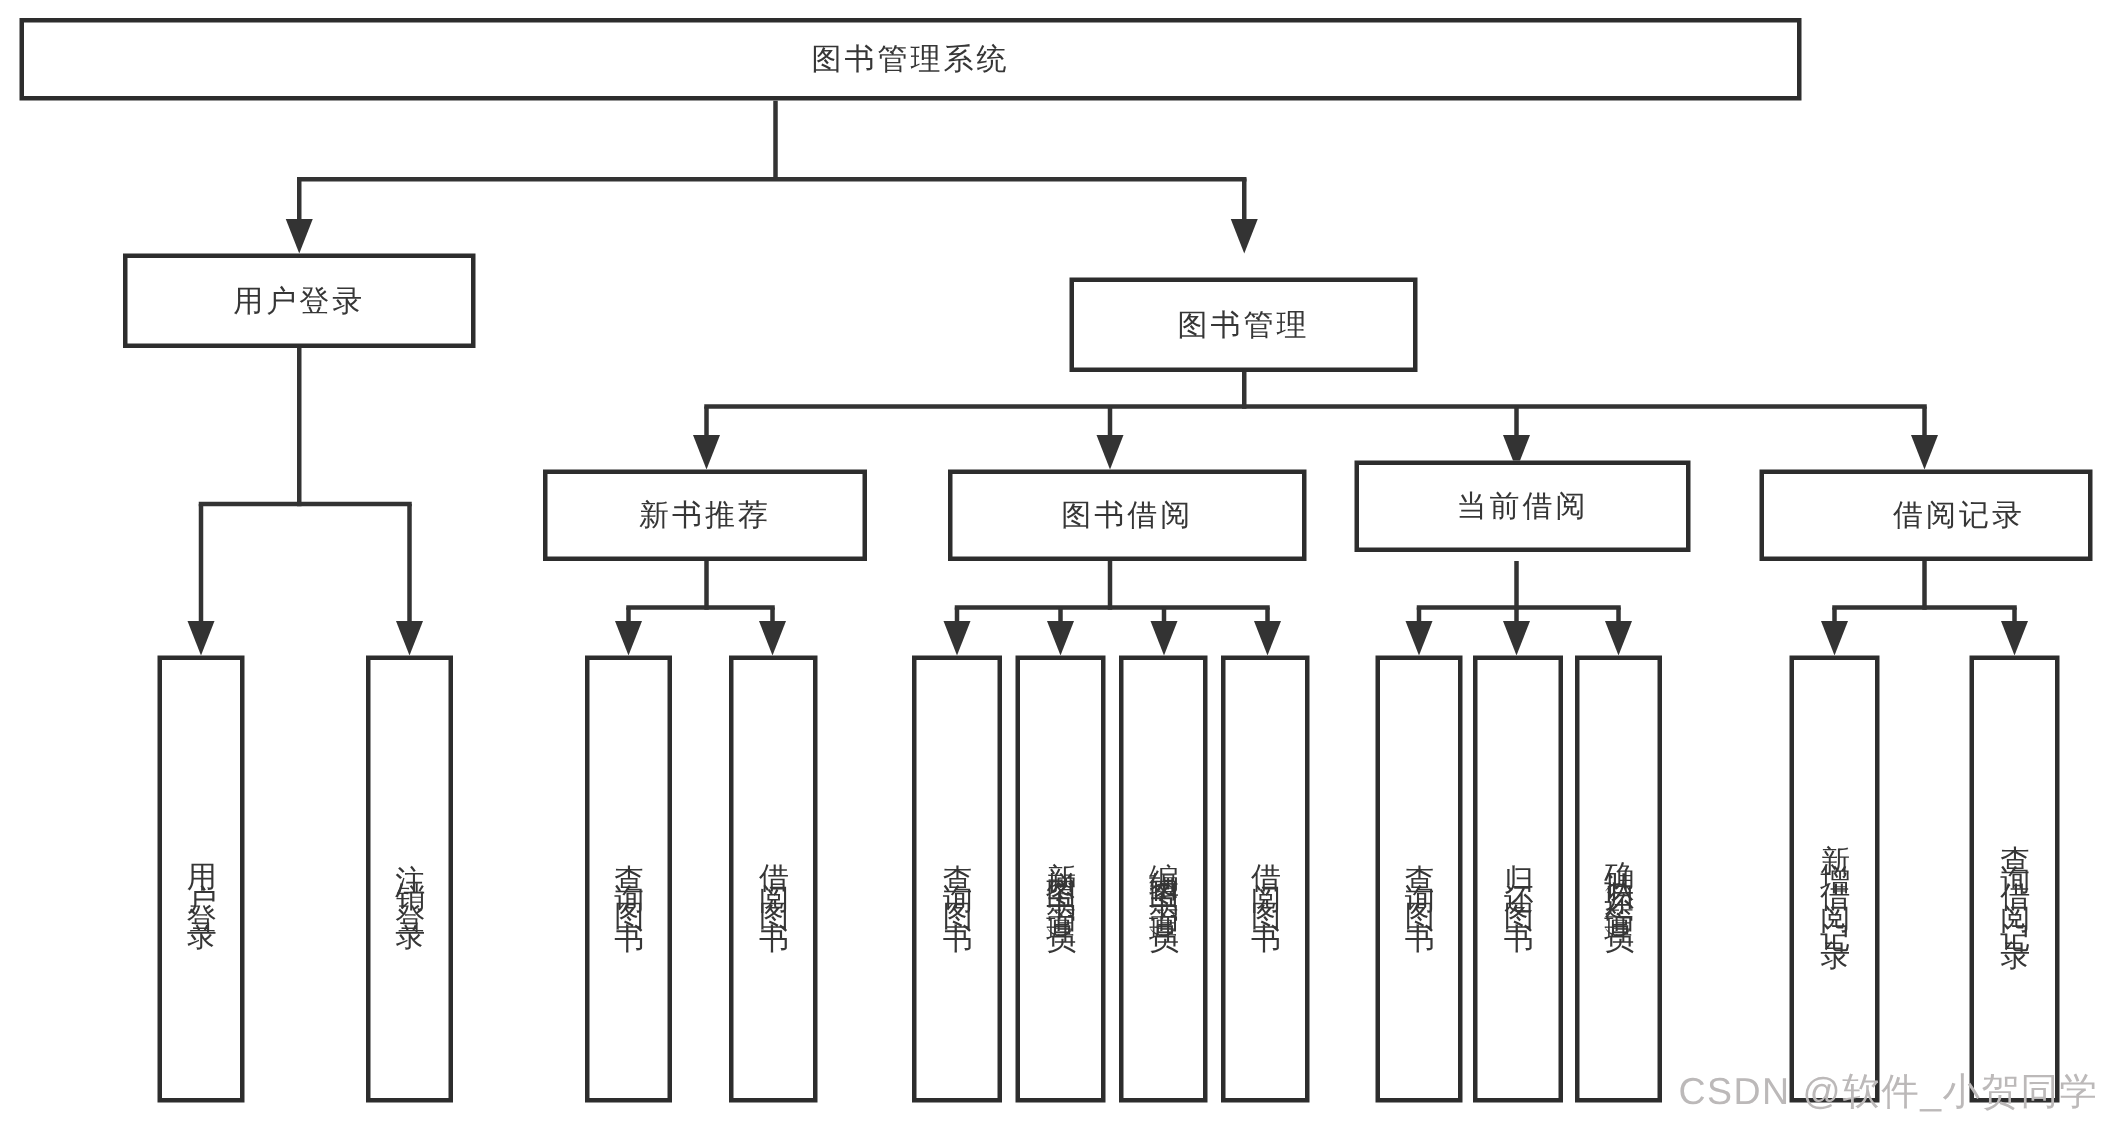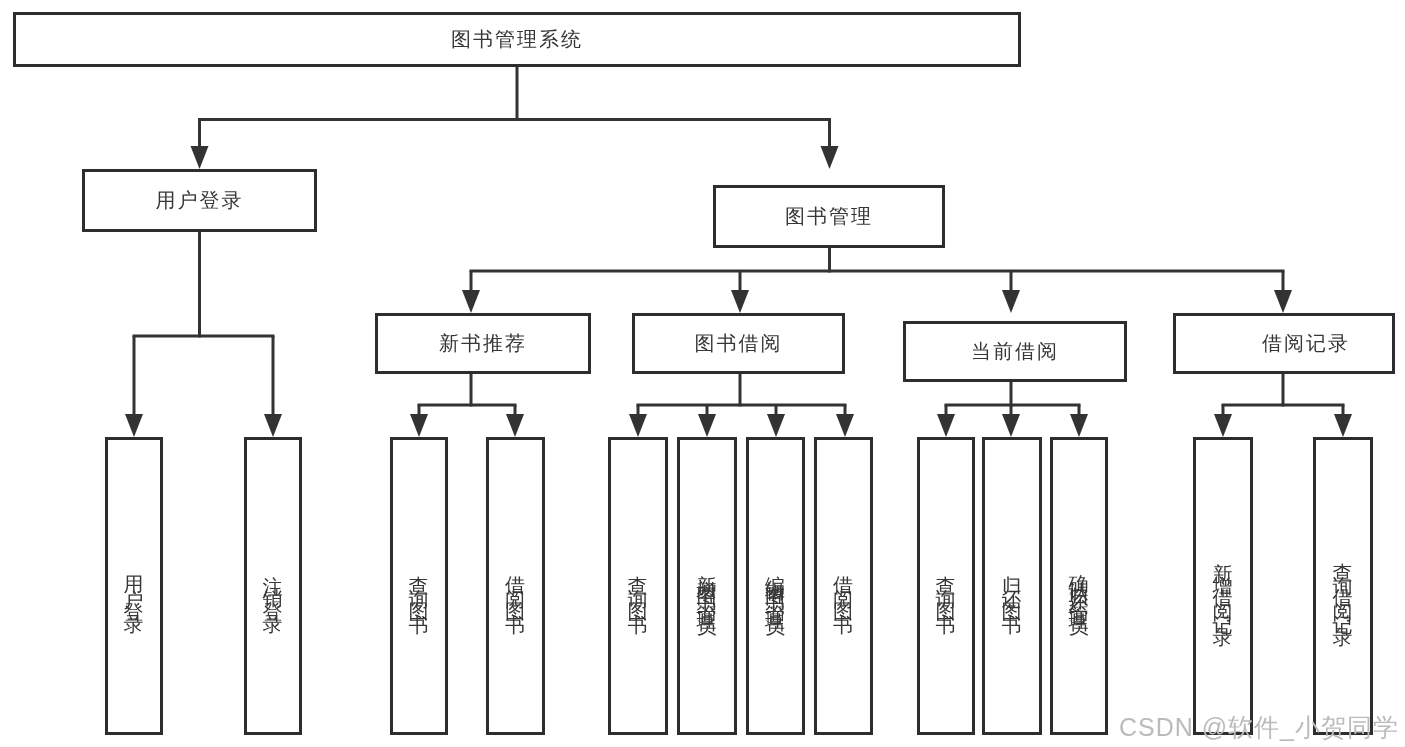--- a/index.html
+++ b/index.html
@@ -132,38 +132,38 @@
     <g>
       <path class="ln" d="M1283 374 V406.5"></path>
       <path class="ln" d="M1221.5 405 H1344.5"></path>
       <path class="ln" d="M1223 405 V418"></path>
       <path class="ln" d="M1343 405 V418"></path>
       <path class="arr" d="M1214 414 L1232 414 L1223 437 Z"></path>
       <path class="arr" d="M1334 414 L1352 414 L1343 437 Z"></path>
     </g>
   </svg>
 
-  <div class="box h" style="left:13px; top:12px; width:1008px; height:55px;font-family:Liberation Mono, monospace;">
+  <div class="box h" style="left:13px; top:12px; width:1188px; height:55px;font-family:Liberation Mono, monospace;">
     <span>图书管理系统</span>
   </div>
 
   <div class="box h" style="left:82px; top:169px; width:235px; height:63px;">
     <span>用户登录</span>
   </div>
   <div class="box h" style="left:713px; top:169px; width:232px; height:63px;margin-top:16px;">
     <span>图书管理</span>
   </div>
 
-  <div class="box h" style="left:375px; top:313px; width:216px; height:61px;">
+  <div class="box h" style="left:362px; top:313px; width:216px; height:61px;">
     <span>新书推荐</span>
   </div>
-  <div class="box h" style="left:632px; top:313px; width:213px; height:61px;text-align:right;">
+  <div class="box h" style="left:632px; top:313px; width:239px; height:61px;text-align:right;">
     <span>图书借阅</span>
   </div>
-  <div class="box h" style="left:903px; top:321px; width:224px; height:61px;">
+  <div class="box h" style="left:903px; top:307px; width:224px; height:61px;">
     <span>当前借阅</span>
   </div>
   <div class="box h" style="left:1173px; top:313px; width:222px; height:61px;padding-left:44px;">
     <span>借阅记录</span>
   </div>
 
   <div class="box v" style="left:105px; top:437px; width:58px; height:298px;">
     <span class="vtext">用户登录</span>
   </div>
   <div class="box v" style="left:244px; top:437px; width:58px; height:298px;">

